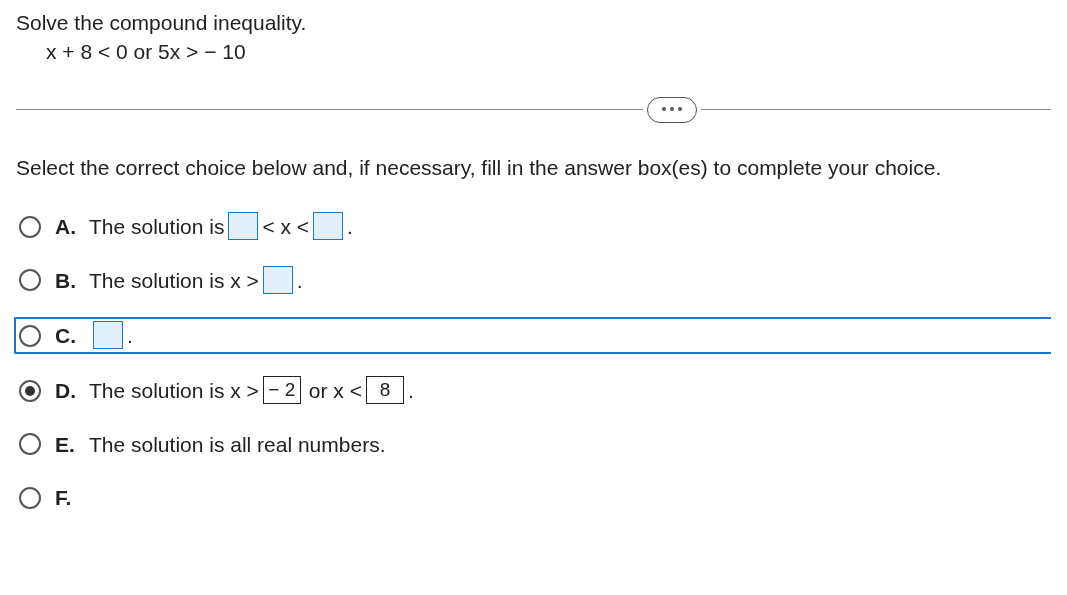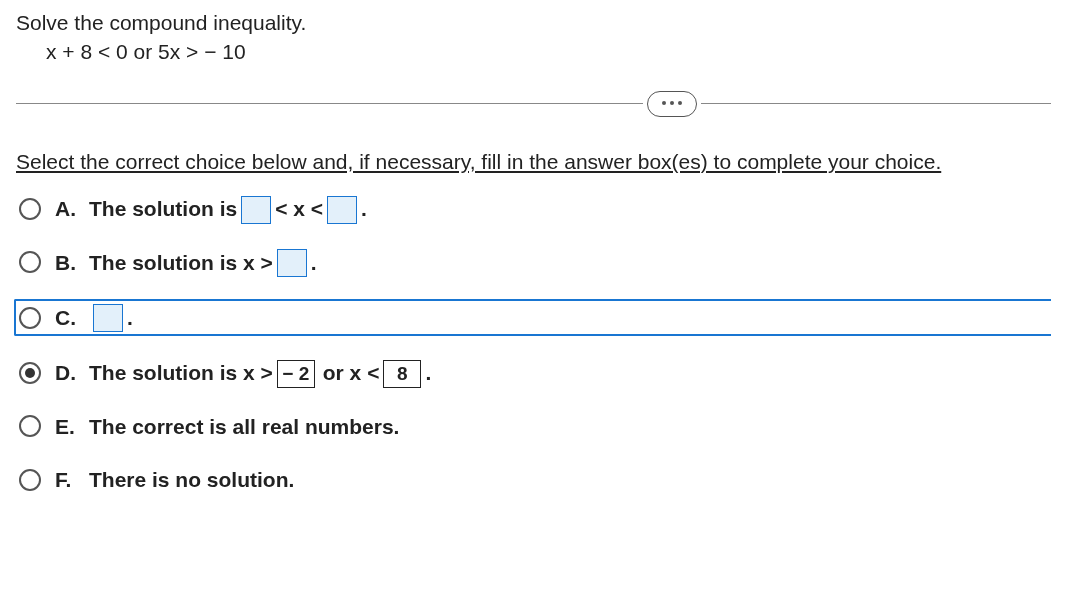--- a/index.html
+++ b/index.html
@@ -7,21 +7,21 @@
       font-size: 21px;
       color: #222;
       margin: 0;
       padding: 8px 16px 16px 16px;
       line-height: 1.4;
     }
     .question-text {
     }
     .inequality {
       margin-left: 30px;
-      margin-bottom: 24px;
+      margin-bottom: 30px;
     }
     .divider-row {
       display: flex;
       align-items: center;
       margin-bottom: 30px;
     }
     .divider-line {
       flex: 1;
       height: 1px;
       background: #888;
@@ -47,22 +47,21 @@
       display: flex;
       gap: 4px;
     }
     .dot {
       width: 4px;
       height: 4px;
       background: #555;
       border-radius: 50%;
     }
     .prompt {
-      margin-bottom: 16px;
-      text-decoration: underline;
+      margin-bottom: 28px;
     }
     .choices {
       display: flex;
       flex-direction: column;
       gap: 20px;
     }
     .choice-row {
       display: flex;
       align-items: center;
       position: relative;
@@ -95,23 +94,22 @@
       background: #333;
       border-radius: 50%;
     }
     .choice-label {
       font-weight: bold;
       margin-right: 12px;
       min-width: 22px;
     }
     .choice-text {
       display: flex;
-      align-items: flex-end;
+      align-items: flex-start;
       flex-wrap: wrap;
-      font-weight: bold;
     }
     .answer-box {
       border: 1.5px solid #1976d2;
       background: #e3f0fa;
       width: 28px;
       height: 26px;
       display: inline-block;
       margin: 0 4px;
       text-align: center;
       font-size: 19px;
@@ -192,22 +190,21 @@
       <span class="space"></span>
       <span>or x &lt;</span>
       <span class="answer-box filled">8</span>
       <span>.</span>
     </span>
   </div>
 
   <div class="choice-row">
     <div class="radio"></div>
     <span class="choice-label">E.</span>
-    <span class="choice-text">The correct is all real numbers.</span>
+    <span class="choice-text">The solution is all real numbers.</span>
   </div>
 
   <div class="choice-row">
     <div class="radio"></div>
     <span class="choice-label">F.</span>
-    <span class="choice-text">There is no solution.</span>
   </div>
 
 </div>
 
 </body></html>

